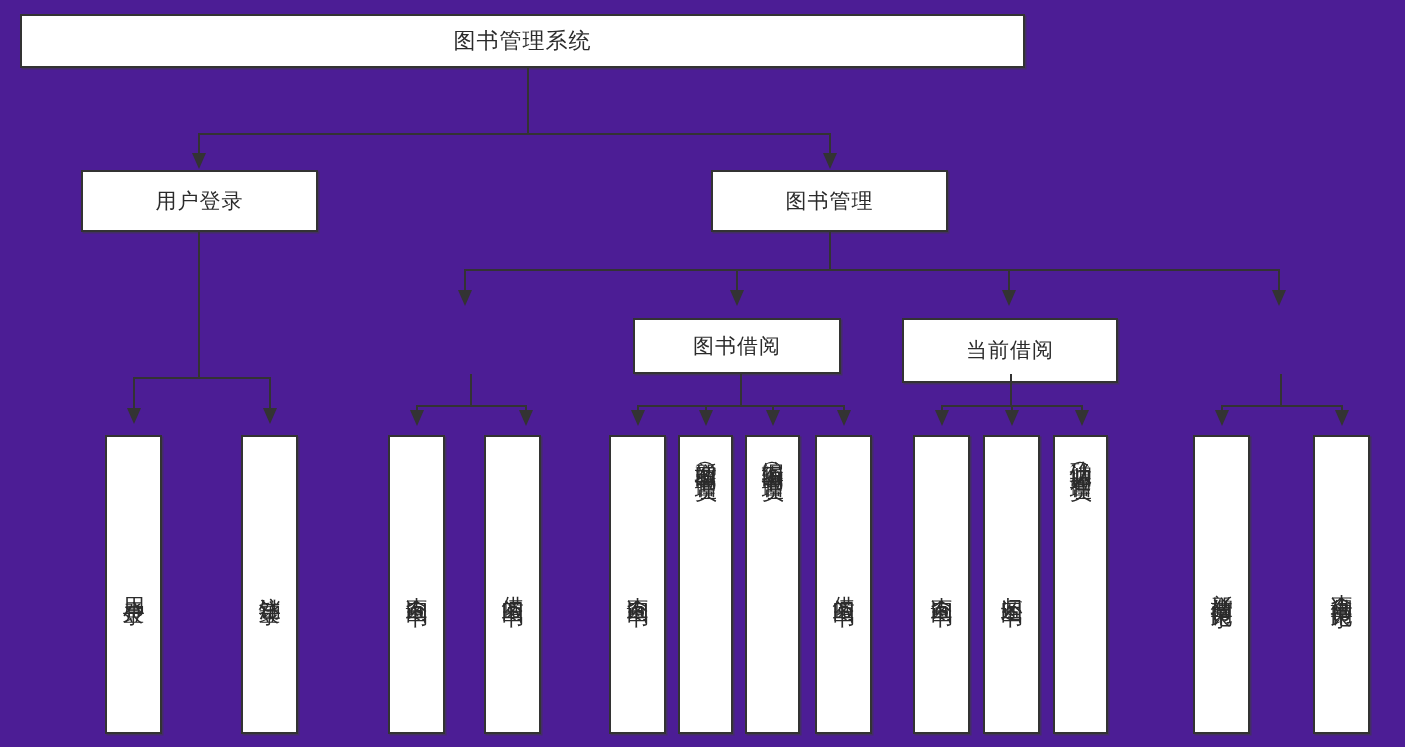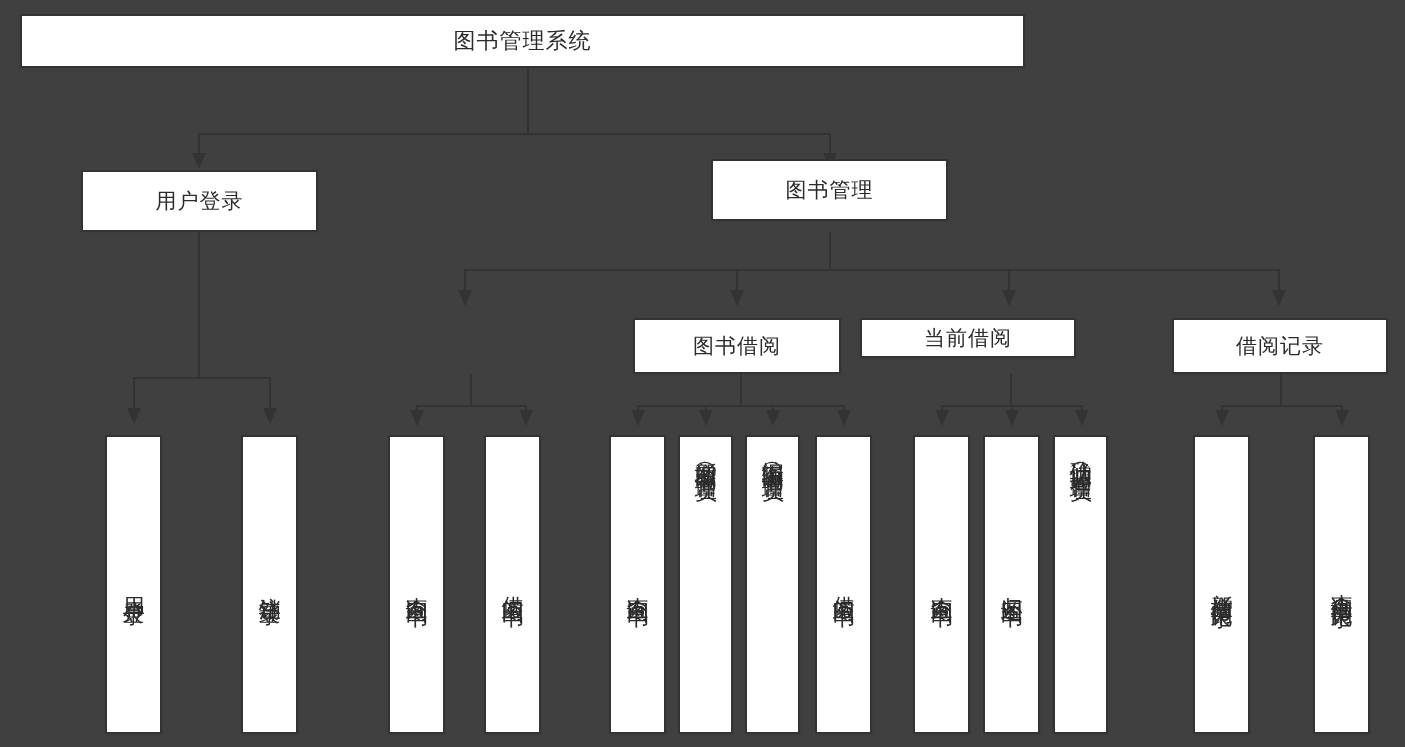--- a/index.html
+++ b/index.html
@@ -8,21 +8,21 @@
     padding: 0;
     background: #ffffff;
   }
   body {
     font-family: "DejaVu Sans", "Liberation Sans", sans-serif;
   }
   #canvas {
     position: relative;
     width: 1405px;
     height: 747px;
-    background: #404040;
+    background: #4c1d95;
     overflow: hidden;
   }
   
   .node {
     position: absolute;
     box-sizing: border-box;
     background: #ffffff;
     border: 2px solid #333333;
     box-shadow: 1.5px 1.5px 0 0 rgba(60,60,60,0.55);
     display: flex;
@@ -104,21 +104,21 @@
   <div class="vline" style="left:198px; top:133px; height:24px;"></div>
   <div class="arrow" style="left:192px; top:153px;"></div>
 
   <div class="vline" style="left:829px; top:133px; height:24px;"></div>
   <div class="arrow" style="left:823px; top:153px;"></div>
 
   <div class="node horiz" style="left:81px; top:170px; width:237px; height:62px;">
     <span class="label">用户登录</span>
   </div>
 
-  <div class="node horiz" style="left:711px; top:159px; width:237px; height:62px;">
+  <div class="node horiz" style="left:711px; top:170px; width:237px; height:62px;">
     <span class="label">图书管理</span>
   </div>
 
   <div class="vline" style="left:198px; top:232px; height:146px;"></div>
   <div class="hline" style="left:133px; top:377px; width:137px;"></div>
   <div class="vline" style="left:133px; top:377px; height:34px;"></div>
   <div class="arrow" style="left:127px; top:408px;"></div>
   <div class="vline" style="left:269px; top:377px; height:34px;"></div>
   <div class="arrow" style="left:263px; top:408px;"></div>
 
@@ -135,27 +135,24 @@
   <div class="arrow" style="left:1002px; top:290px;"></div>
 
   <div class="vline" style="left:1278px; top:269px; height:24px;"></div>
   <div class="arrow" style="left:1272px; top:290px;"></div>
 
 
   <div class="node horiz" style="left:633px; top:318px; width:208px; height:56px;">
     <span class="label">图书借阅</span>
   </div>
 
-  <div class="node horiz" style="left:860px; top:318px; width:216px; height:40px;">
+  <div class="node horiz" style="left:902px; top:318px; width:216px; height:65px;">
     <span class="label">当前借阅</span>
   </div>
 
-  <div class="node horiz" style="left:1172px; top:318px; width:216px; height:56px;">
-    <span class="label">借阅记录</span>
-  </div>
 
   <div class="vline" style="left:470px; top:374px; height:32px;"></div>
   <div class="hline" style="left:416px; top:405px; width:110px;"></div>
   <div class="vline" style="left:416px; top:405px; height:8px;"></div>
   <div class="arrow" style="left:410px; top:410px;"></div>
   <div class="vline" style="left:525px; top:405px; height:8px;"></div>
   <div class="arrow" style="left:519px; top:410px;"></div>
 
   <div class="vline" style="left:740px; top:374px; height:32px;"></div>
   <div class="hline" style="left:637px; top:405px; width:207px;"></div>

